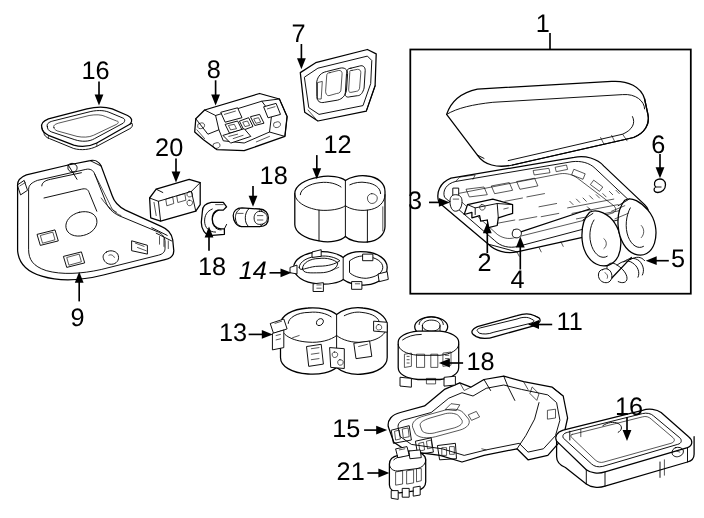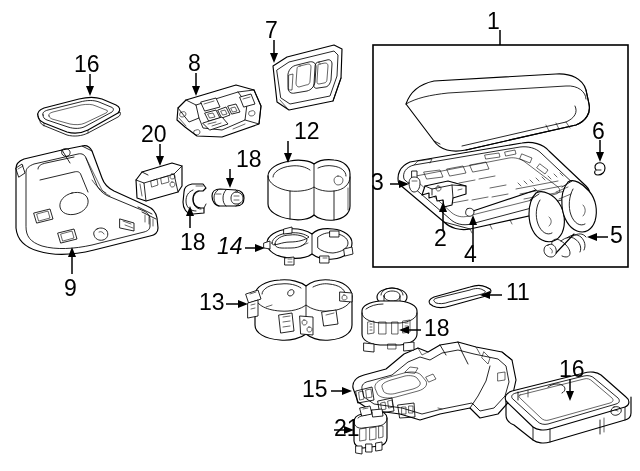--- a/index.html
+++ b/index.html
@@ -538,15 +538,15 @@
   <div class="callout" style="left:506px;top:281px;">11</div>
   <div class="callout" style="left:272px;top:120px;margin-left:22px;">12</div>
   <div class="callout" style="left:199px;top:291px;">13</div>
   <div class="callout" style="left:217px;top:235px;font-style:italic;">14</div>
   <div class="callout" style="left:302px;top:378px;">15</div>
   <div class="callout" style="left:559px;top:358px;">16</div>
   <div class="callout" style="left:424px;top:317px;">18</div>
   <div class="callout" style="left:220px;top:148px;margin-left:16px;">18</div>
   <div class="callout" style="left:180px;top:231px;">18</div>
   <div class="callout" style="left:141px;top:123px;">20</div>
-  <div class="callout" style="left:306px;top:417px;margin-left:28px;">21</div>
+  <div class="callout" style="left:306px;top:417px;">21</div>
 
 </div>
 
 </body></html>

